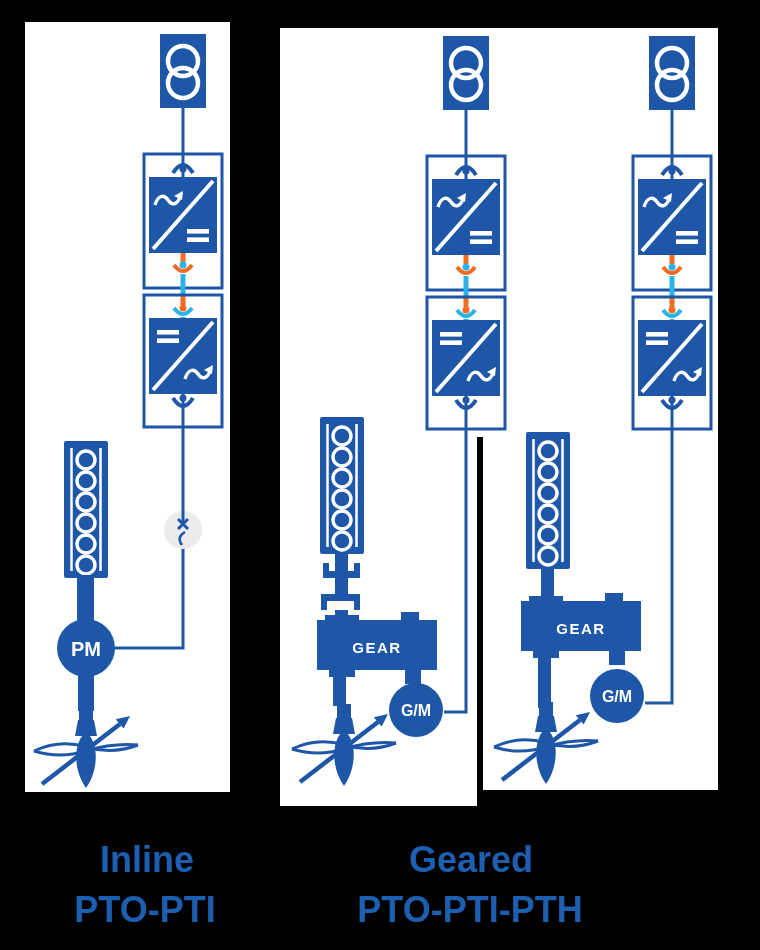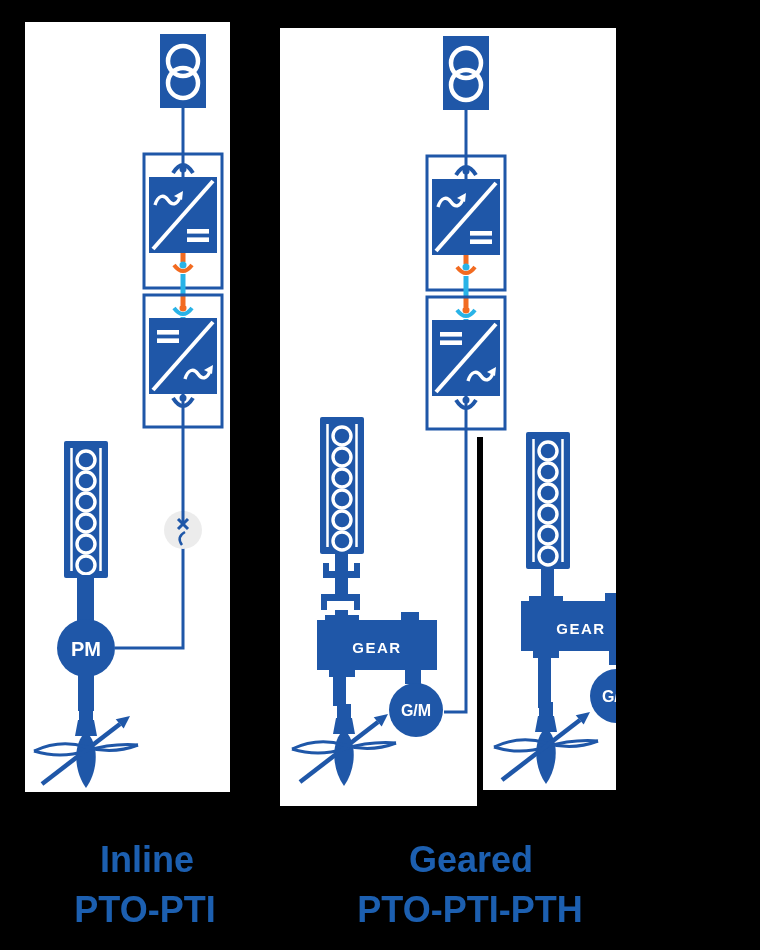--- a/index.html
+++ b/index.html
@@ -1,20 +1,20 @@
 <!DOCTYPE html>
 <html style="--background: #000000; --panel_white: #ffffff; --brand_blue: #1f57a8; --label_blue: #1c5fb0; --orange: #f26b21; --cyan: #29b3e7; --breaker_gray: #ececec;"><head>
 <meta charset="utf-8">
 <style>
   :root{
     --background:#000; --panel_white:#fff; --brand_blue:#1f57a8; --label_blue:#1c5fb0;
     --orange:#f26b21; --cyan:#29b3e7; --breaker_gray:#ececec;
   }
   html,body{margin:0;padding:0;background:var(--background);}
-  .stage{position:relative;width:616px;height:950px;background:var(--background);overflow:hidden;}
+  .stage{position:relative;width:760px;height:950px;background:var(--background);overflow:hidden;}
   svg text{font-family:"Liberation Sans","DejaVu Sans",sans-serif;}
   .f-blue{fill:var(--brand_blue);stroke:none;}
   .s-blue{stroke:var(--brand_blue);fill:none;}
   .f-white{fill:var(--panel_white);stroke:none;}
   .s-white{stroke:#fff;fill:none;}
   .f-orange{fill:var(--orange);stroke:none;}
   .s-orange{stroke:var(--orange);fill:none;}
   .f-cyan{fill:var(--cyan);stroke:none;}
   .s-cyan{stroke:var(--cyan);fill:none;}
   .f-gray{fill:var(--breaker_gray);stroke:none;}

